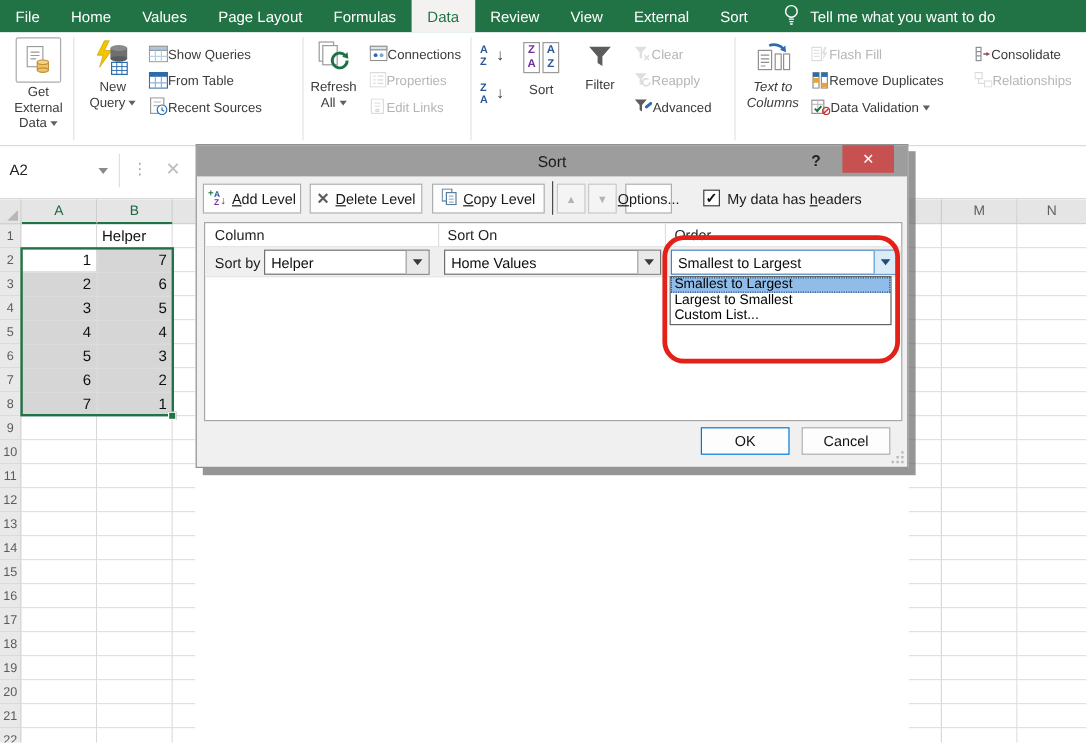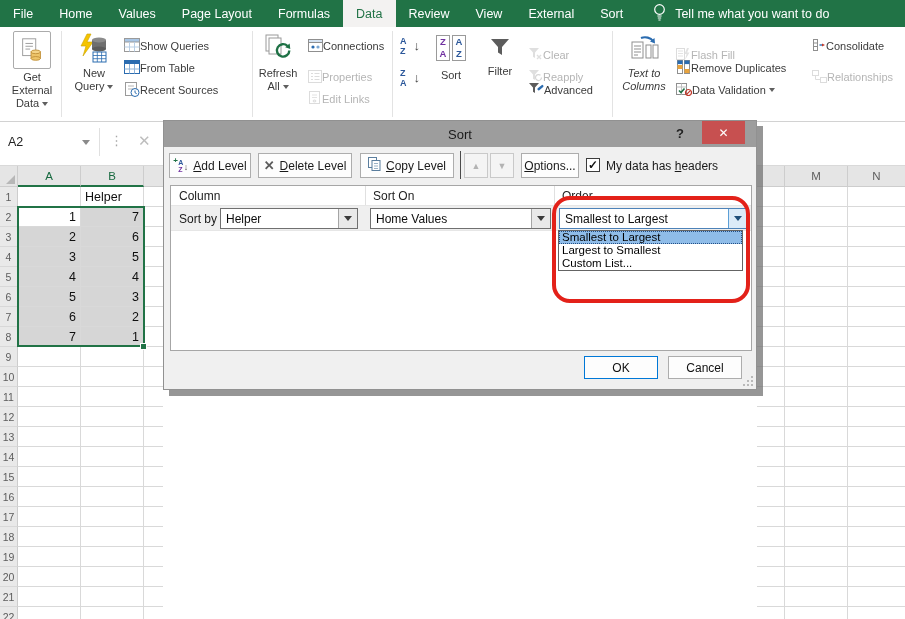--- a/index.html
+++ b/index.html
@@ -15,21 +15,21 @@
   .tab.active { background:#f3f2f1; color:#217346; }
   .tellme { display:flex; align-items:center; gap:8px; margin-left:16px; }
   
   .ribbon { position:absolute; top:27px; left:0; width:905px; height:95px;
     background:#fff; border-bottom:1px solid #d2d2d2; font-size:11px; color:#3b3b3b; }
   .rdiv { position:absolute; top:4px; height:86px; width:1px; background:#e3e3e3; }
   .glabel { position:absolute; top:105px; font-size:11px; color:#5d5d5d; text-align:center; }
   .bigbtn { position:absolute; top:4px; display:flex; flex-direction:column; align-items:center;
     text-align:center; line-height:13px; gap:2px; }
   .smallbtn { position:absolute; height:20px; display:flex; align-items:center; white-space:nowrap; }
-  .disabled { color:#b5b5b5;margin-top:9px; }
+  .disabled { color:#b5b5b5; }
   .disabled svg, .disabled .icbox { opacity:.4; filter:grayscale(1); }
   .iconbox { width:38px; height:38px; border:1px solid #ababab; border-radius:2px;
     display:flex; align-items:center; justify-content:center; background:#fff; }
   .caret { width:0; height:0; border-left:3.5px solid transparent; border-right:3.5px solid transparent;
     border-top:4px solid #5f5f5f; display:inline-block; margin-left:3px; vertical-align:1px; }
   .azicon { position:relative; width:20px; height:22px; }
   .azicon .l { position:absolute; left:0; font-size:9px; font-weight:700; color:#2b579a; line-height:10px; }
   .azicon .l.low { top:10px; }
   .azicon .ar { position:absolute; right:0; top:2px; font-size:13px; color:#444; }
   .sorticon { display:flex; gap:2px; }
@@ -82,21 +82,21 @@
     color:#fff; display:flex; align-items:center; justify-content:center; font-size:12px; }
   .tbtn { position:absolute; top:32px; height:25px; background:#fdfdfd; border:1px solid #adadad;
     display:flex; align-items:center; justify-content:center; gap:5px; font-size:12px; color:#1a1a1a; }
   .tbtn .u, .u { text-decoration:underline; }
   #btn-add { left:5px; width:82px; }
   #btn-del { left:94px; width:94px; }
   #btn-copy { left:196px; width:94px; }
   .tsep { position:absolute; left:296px; top:30px; width:1px; height:28px; background:#4a4a4a; }
   #btn-up { left:300px; width:24px; background:#f4f4f4; border-color:#c9c9c9; color:#b3b3b3; font-size:9px; }
   #btn-down { left:326px; width:24px; background:#f4f4f4; border-color:#c9c9c9; color:#b3b3b3; font-size:9px; }
-  #btn-options { left:357px; width:58px;text-align:right; }
+  #btn-options { left:357px; width:39px;text-align:right; }
   #hdr-chk { position:absolute; left:422px; top:37px; width:14px; height:14px; border:1px solid #3c3c3c;
     background:#fff; display:flex; align-items:center; justify-content:center;
     font-size:12px; font-weight:700; color:#111; line-height:1; }
   .chk-label { position:absolute; left:442px; top:38px; font-size:12px; color:#1a1a1a; }
   #dpanel { position:absolute; left:6px; top:64px; width:582px; height:166px; background:#fff;
     border:1px solid #a6a6a6; }
   .psep { position:absolute; top:0; width:1px; height:45px; background:#e0e0e0; }
   .phdr { position:absolute; top:3px; font-size:12px; color:#222; }
   .sortrow { position:absolute; left:0; top:19px; width:580px; height:26px; background:#efefef;
     border-top:1px solid #e6e6e6; border-bottom:1px solid #e6e6e6; }

